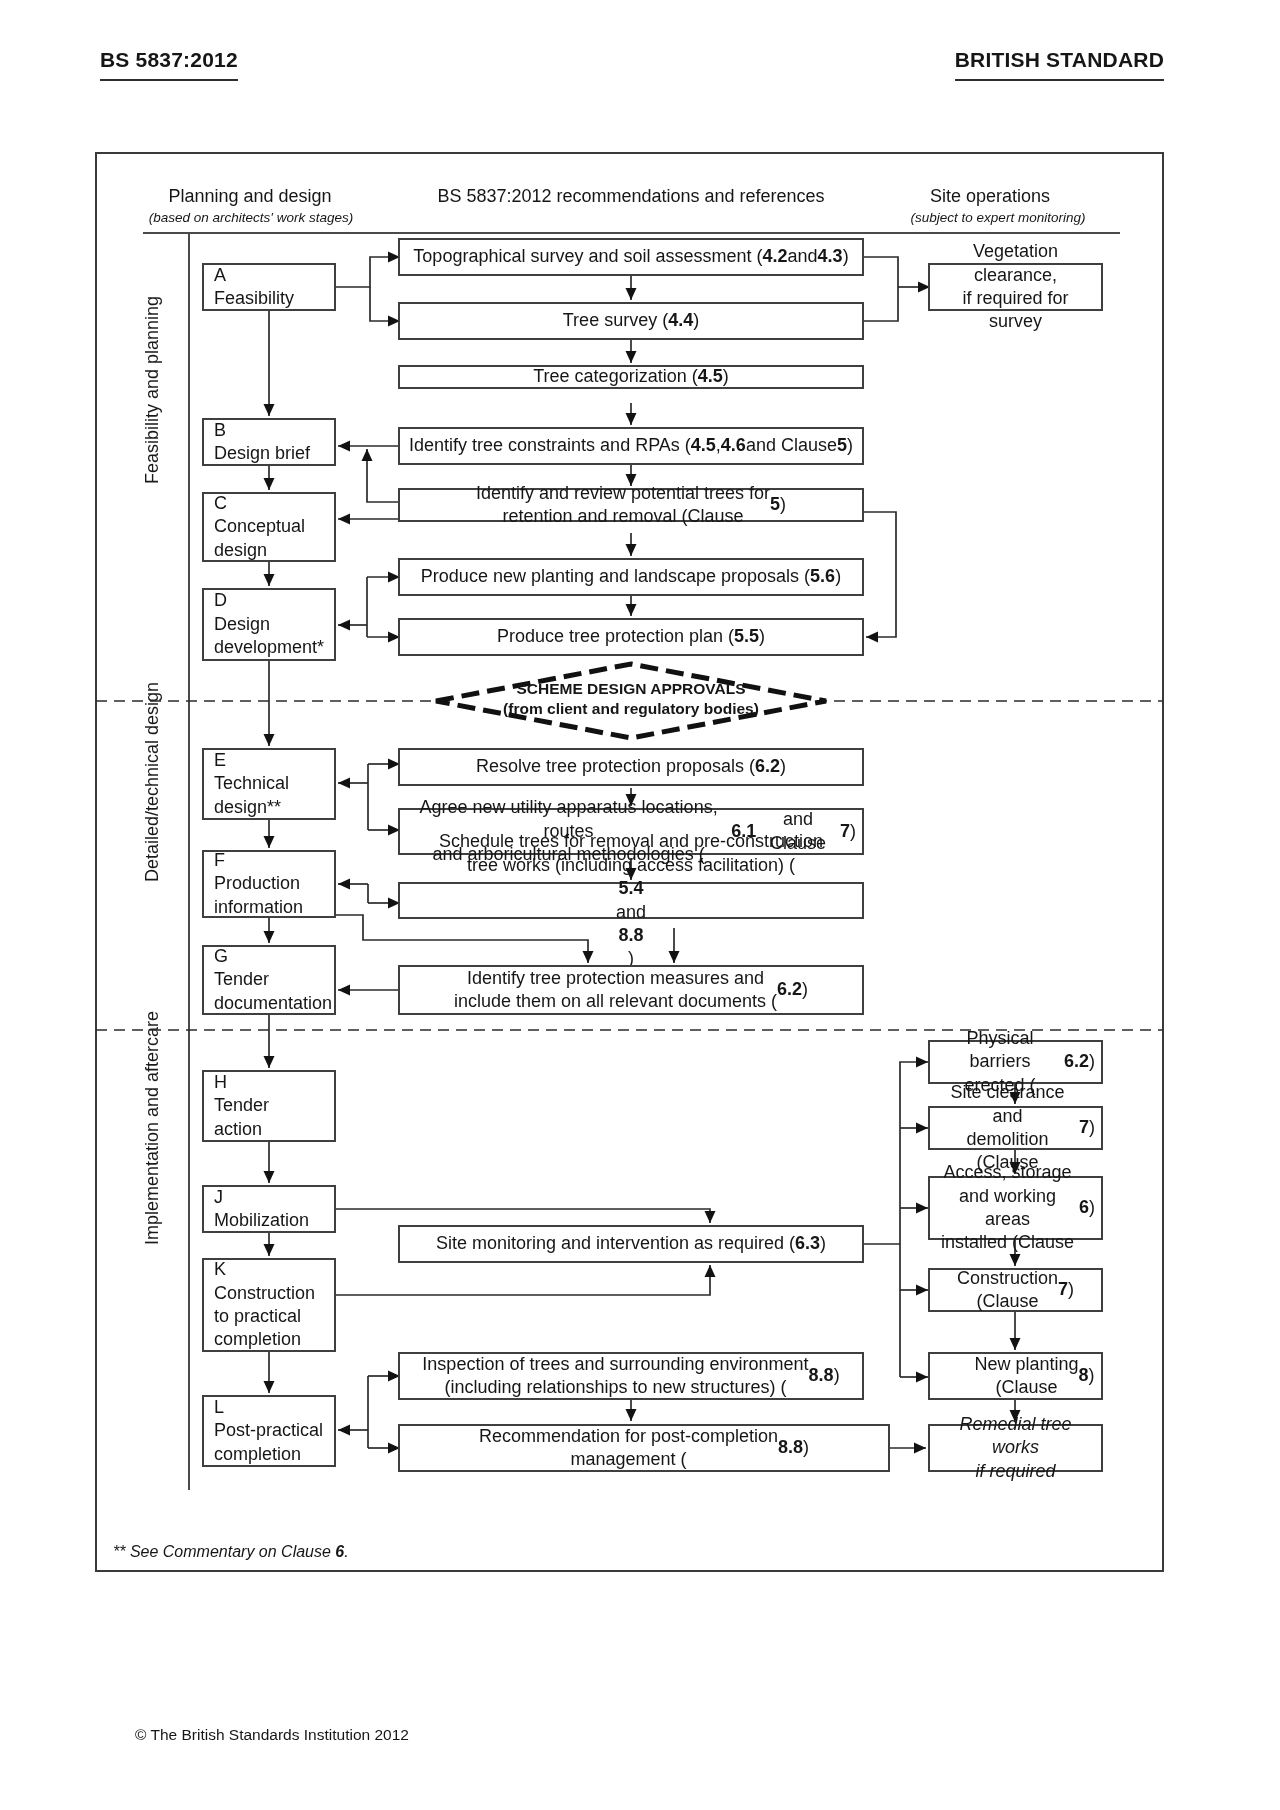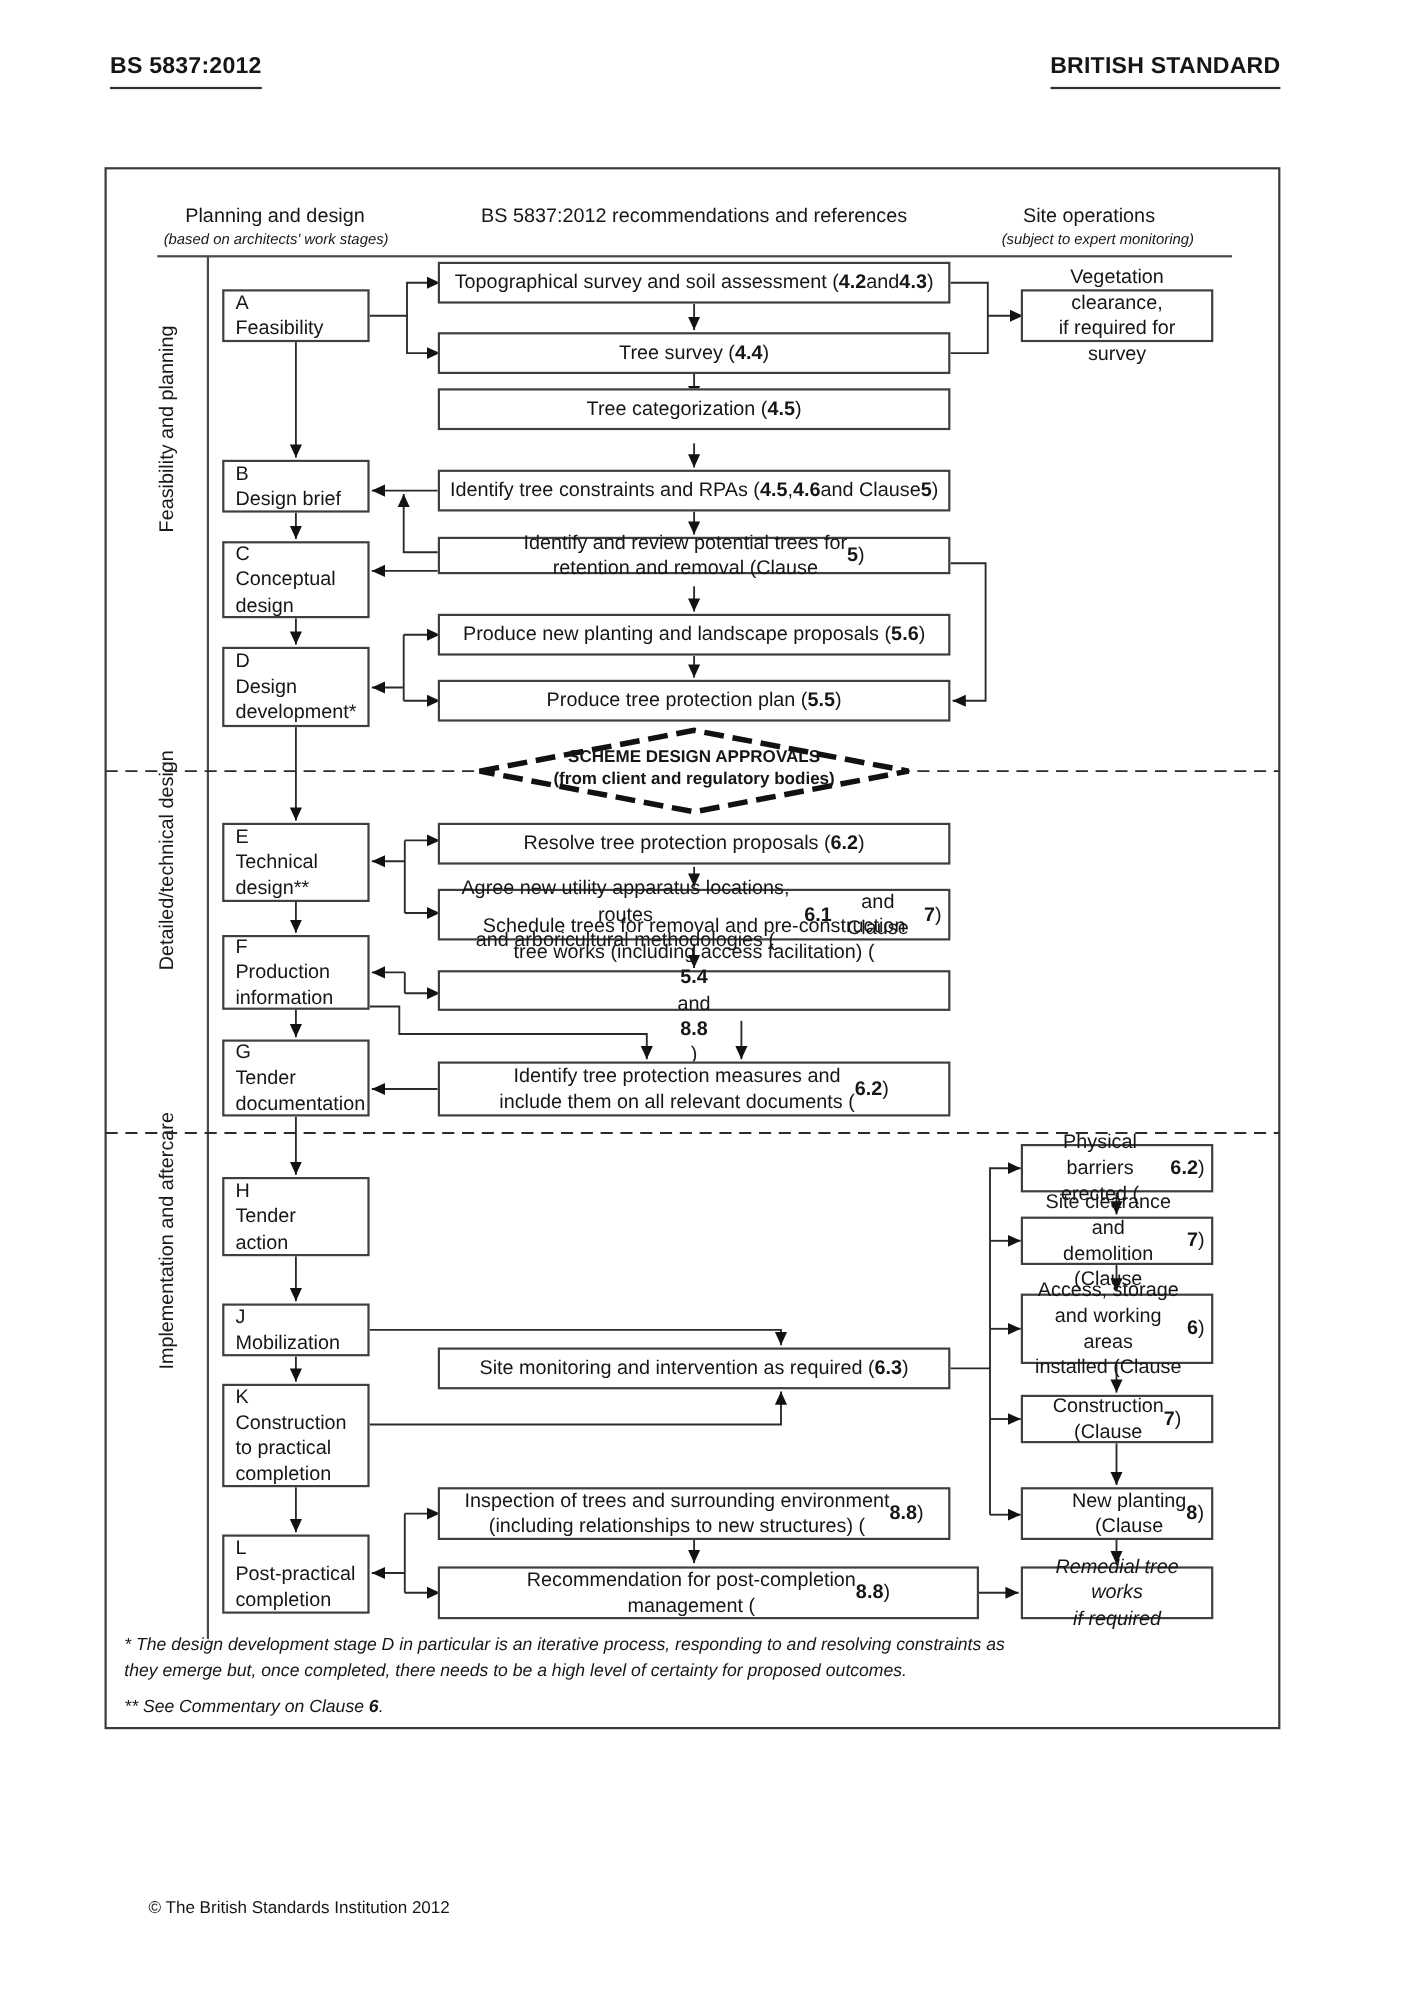--- a/index.html
+++ b/index.html
@@ -145,39 +145,38 @@
   <div class="abs box stage" style="left:202px;top:748px;width:134px;height:72px;">E<br>Technical<br>design**</div>
   <div class="abs box stage" style="left:202px;top:850px;width:134px;height:68px;">F<br>Production<br>information</div>
   <div class="abs box stage" style="left:202px;top:945px;width:134px;height:70px;">G<br>Tender<br>documentation</div>
   <div class="abs box stage" style="left:202px;top:1070px;width:134px;height:72px;">H<br>Tender<br>action</div>
   <div class="abs box stage" style="left:202px;top:1185px;width:134px;height:48px;">J<br>Mobilization</div>
   <div class="abs box stage" style="left:202px;top:1258px;width:134px;height:94px;">K<br>Construction<br>to practical<br>completion</div>
   <div class="abs box stage" style="left:202px;top:1395px;width:134px;height:72px;">L<br>Post-practical<br>completion</div>
 
   <div class="abs box proc" style="left:398px;top:238px;width:466px;height:38px;">Topographical survey and soil assessment (<b>4.2</b> and <b>4.3</b>)</div>
   <div class="abs box proc" style="left:398px;top:302px;width:466px;height:38px;">Tree survey (<b>4.4</b>)</div>
-  <div class="abs box proc" style="left:398px;top:353px;width:466px;height:38px;">Tree categorization (<b>4.5</b>)</div>
+  <div class="abs box proc" style="left:398px;top:365px;width:466px;height:24px;">Tree categorization (<b>4.5</b>)</div>
   <div class="abs box proc" style="left:398px;top:427px;width:466px;height:38px;">Identify tree constraints and RPAs (<b>4.5</b>, <b>4.6</b> and Clause <b>5</b>)</div>
   <div class="abs box proc" style="left:398px;top:488px;width:466px;height:34px;">Identify and review potential trees for<br>retention and removal (Clause <b>5</b>)</div>
   <div class="abs box proc" style="left:398px;top:558px;width:466px;height:38px;">Produce new planting and landscape proposals (<b>5.6</b>)</div>
   <div class="abs box proc" style="left:398px;top:618px;width:466px;height:38px;">Produce tree protection plan (<b>5.5</b>)</div>
   <div class="abs box proc" style="left:398px;top:748px;width:466px;height:38px;">Resolve tree protection proposals (<b>6.2</b>)</div>
   <div class="abs box proc" style="left:398px;top:808px;width:466px;height:47px;">Agree new utility apparatus locations, routes<br>and arboricultural methodologies (<b>6.1</b> and Clause <b>7</b>)</div>
   <div class="abs box proc" style="left:398px;top:882px;width:466px;height:37px;flex-direction:column;">Schedule trees for removal and pre-construction<br>tree works (including access facilitation) (<b>5.4</b> and <b>8.8</b>)</div>
   <div class="abs box proc" style="left:398px;top:965px;width:466px;height:50px;">Identify tree protection measures and<br>include them on all relevant documents (<b>6.2</b>)</div>
   <div class="abs box proc" style="left:398px;top:1225px;width:466px;height:38px;">Site monitoring and intervention as required (<b>6.3</b>)</div>
   <div class="abs box proc" style="left:398px;top:1352px;width:466px;height:48px;">Inspection of trees and surrounding environment<br>(including relationships to new structures) (<b>8.8</b>)</div>
   <div class="abs box proc" style="left:398px;top:1424px;width:492px;height:48px;">Recommendation for post-completion<br>management (<b>8.8</b>)</div>
 
   <div class="abs box site" style="left:928px;top:263px;width:175px;height:48px;">Vegetation clearance,<br>if required for survey</div>
   <div class="abs box site" style="left:928px;top:1040px;width:175px;height:44px;">Physical barriers<br>erected (<b>6.2</b>)</div>
   <div class="abs box site" style="left:928px;top:1106px;width:175px;height:44px;">Site clearance and<br>demolition (Clause <b>7</b>)</div>
   <div class="abs box site" style="left:928px;top:1176px;width:175px;height:64px;">Access, storage<br>and working areas<br>installed (Clause <b>6</b>)</div>
   <div class="abs box site" style="left:928px;top:1268px;width:175px;height:44px;">Construction<br>(Clause <b>7</b>)</div>
   <div class="abs box site" style="left:928px;top:1352px;width:175px;height:48px;padding-left:44px;">New planting<br>(Clause <b>8</b>)</div>
   <div class="abs box site" style="left:928px;top:1424px;width:175px;height:48px;font-style:italic;">Remedial tree works<br>if required</div>
 
-  <div class="abs footnote" style="left:113px;top:1484px;width:1035px;">* The design development stage D in particular is an iterative process, responding to and resolving constraints as<br>they emerge but, once completed, there needs to be a high level of certainty for proposed outcomes.</div>
   <div class="abs footnote" style="left:113px;top:1540px;width:600px;">** See Commentary on Clause <b>6</b>.</div>
 
   <div class="abs footer" style="left:135px;top:1726px;">© The British Standards Institution 2012</div>
 
 </div>
 
 </body></html>

